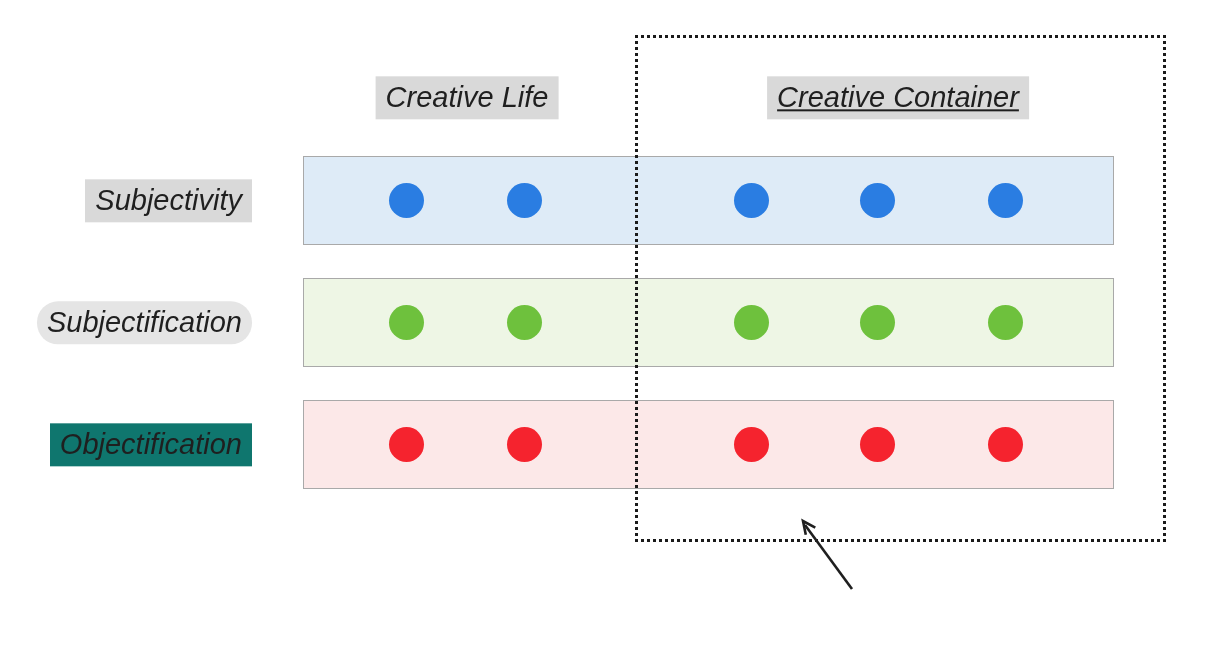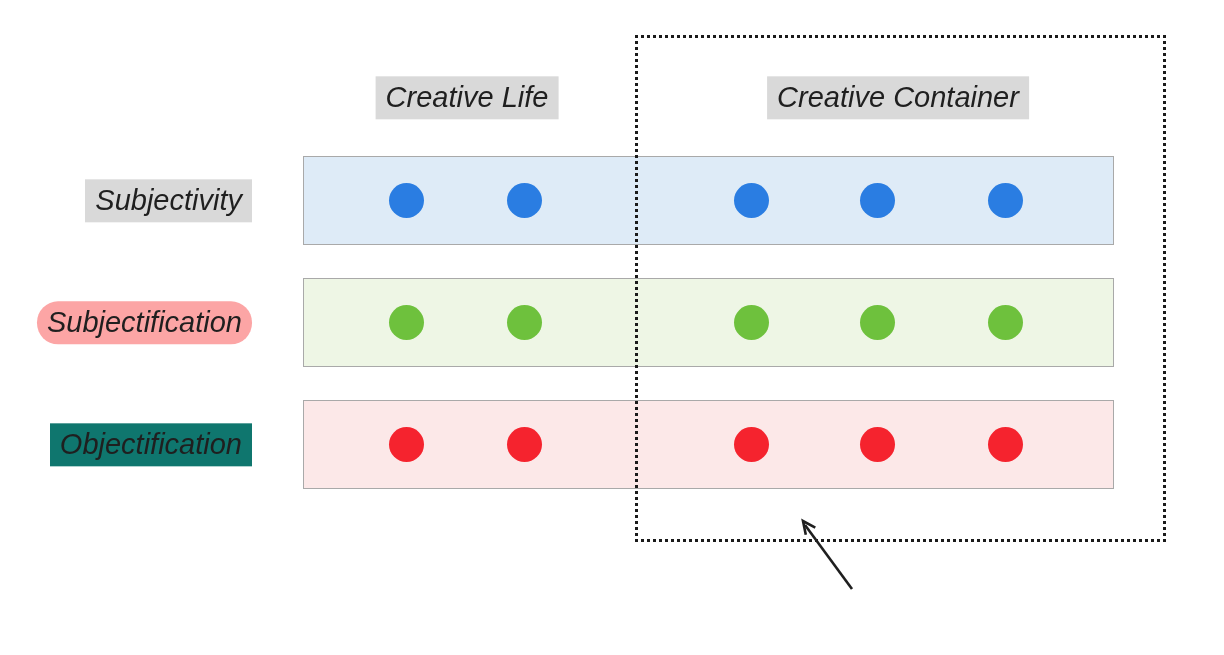--- a/index.html
+++ b/index.html
@@ -69,31 +69,31 @@
     white-space: nowrap;
   }
 </style>
 </head>
 <body>
 
 <div class="canvas">
 
   <div class="hl-label col-header" style="left: 467px; top: 98px; background: rgb(217, 217, 217);">Creative Life</div>
 
-  <div class="hl-label col-header" style="left: 898px; top: 98px; background: rgb(217, 217, 217);">Creative Container</div>
+  <div class="hl-label col-header" style="left: 898px; top: 98px; background: rgb(217, 217, 217); text-decoration: underline;">Creative Container</div>
 
   <div id="rows-root">
       <div class="hl-label row-label" style="right: 972px; top: 200.5px; background: rgb(217, 217, 217);">Subjectivity</div>
       <div class="band" style="top: 156px; background: rgb(222, 235, 247); border-color: rgb(169, 169, 169);"></div>
       <div class="dot" style="left: 388.5px; top: 183px; background: rgb(42, 125, 226);"></div>
       <div class="dot" style="left: 506.5px; top: 183px; background: rgb(42, 125, 226);"></div>
       <div class="dot" style="left: 733.5px; top: 183px; background: rgb(42, 125, 226);"></div>
       <div class="dot" style="left: 859.5px; top: 183px; background: rgb(42, 125, 226);"></div>
       <div class="dot" style="left: 987.5px; top: 183px; background: rgb(42, 125, 226);"></div>
-      <div class="hl-label row-label" style="right: 972px; top: 322.5px; background: #fca5a5; border-radius: 21px;">Subjectification</div>
+      <div class="hl-label row-label" style="right: 972px; top: 322.5px; background: #e5e5e5; border-radius: 21px;">Subjectification</div>
       <div class="band" style="top: 278px; background: rgb(238, 246, 229); border-color: rgb(169, 169, 169);"></div>
       <div class="dot" style="left: 388.5px; top: 305px; background: rgb(110, 193, 61);"></div>
       <div class="dot" style="left: 506.5px; top: 305px; background: rgb(110, 193, 61);"></div>
       <div class="dot" style="left: 733.5px; top: 305px; background: rgb(110, 193, 61);"></div>
       <div class="dot" style="left: 859.5px; top: 305px; background: rgb(110, 193, 61);"></div>
       <div class="dot" style="left: 987.5px; top: 305px; background: rgb(110, 193, 61);"></div>
       <div class="hl-label row-label" style="right: 972px; top: 444.5px; background: #0f766e;">Objectification</div>
       <div class="band" style="top: 400px; background: rgb(252, 232, 232); border-color: rgb(169, 169, 169);"></div>
       <div class="dot" style="left: 388.5px; top: 427px; background: rgb(245, 35, 46);"></div>
       <div class="dot" style="left: 506.5px; top: 427px; background: rgb(245, 35, 46);"></div>

